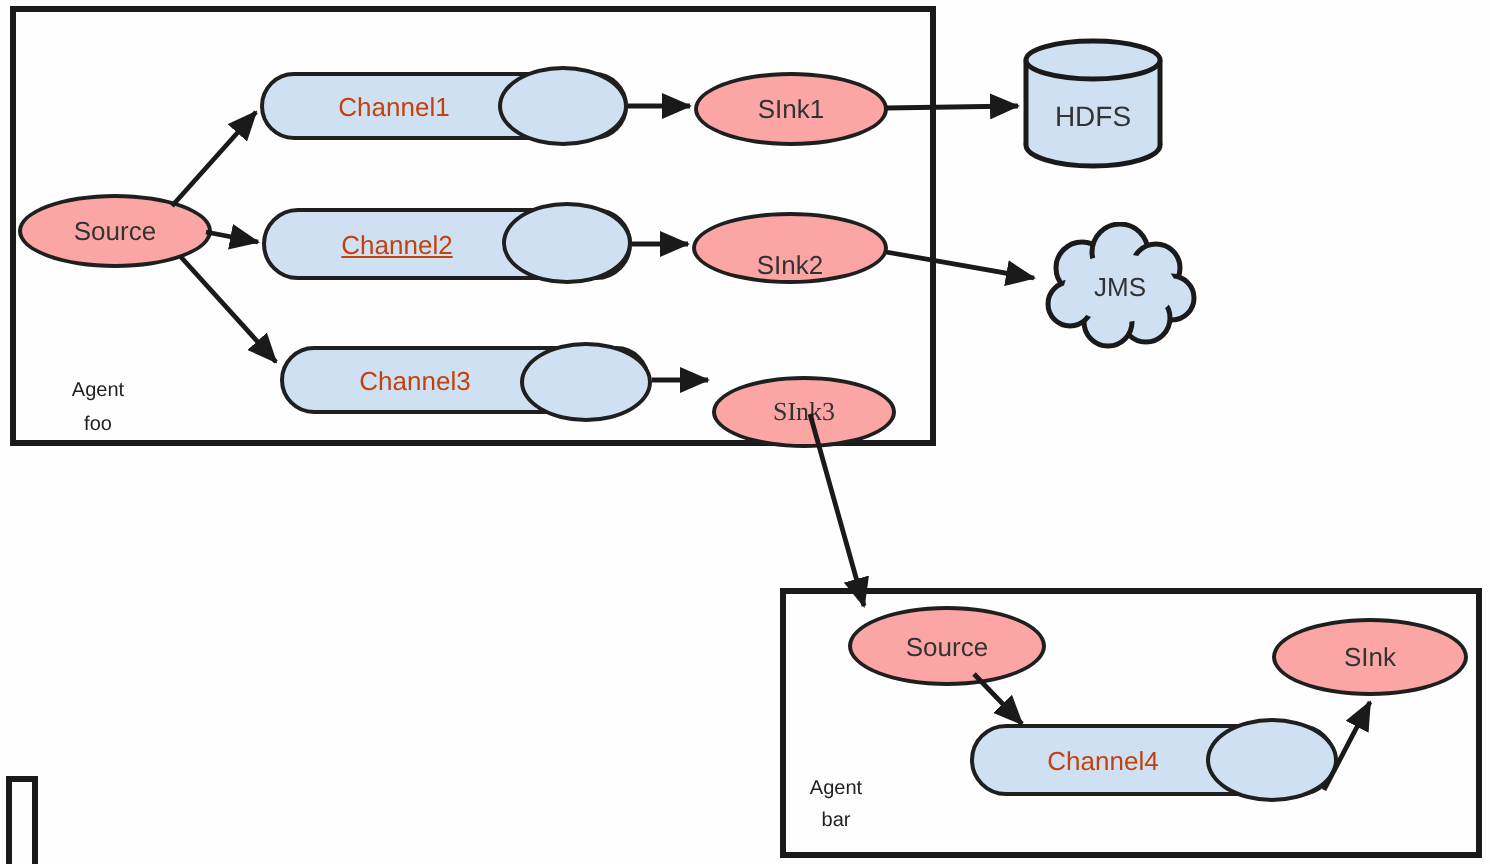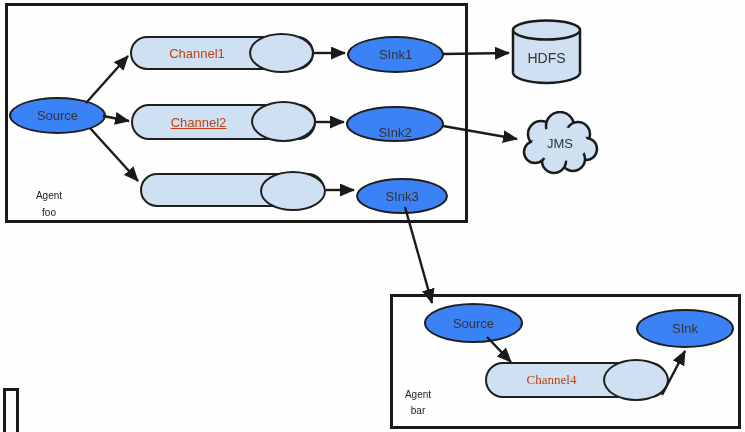--- a/index.html
+++ b/index.html
@@ -12,21 +12,21 @@
     background: #fefefe;
     overflow: hidden;
   }
   .agent-box {
     position: absolute;
     border: 3px solid #1a1a1a;
     background: transparent;
   }
   .node-ellipse {
     position: absolute;
-    background: #3b82f6;
+    background: #fca5a5;
     border: 2px solid #1f1f1f;
     border-radius: 50%;
     display: flex;
     align-items: center;
     justify-content: center;
     font-size: 13px;
     color: #333333;
     z-index: 3;
   }
   .channel-stadium {
@@ -101,28 +101,29 @@
   <div class="channel-stadium" style="left:130px; top:36px; width:184px; height:34px; border-radius:17px;"></div>
   <div class="channel-endcap" style="left:249px; top:33px; width:65px; height:40px;"></div>
   <div class="channel-label" style="left:130px; top:36px; width:134px; height:34px;">Channel1</div>
 
   <div class="channel-stadium" style="left:131px; top:104px; width:185px; height:36px; border-radius:18px;"></div>
   <div class="channel-endcap" style="left:251px; top:101px; width:65px; height:41px;"></div>
   <div class="channel-label" style="left:131px; top:104px; width:135px; height:36px;text-decoration:underline;">Channel2</div>
 
   <div class="channel-stadium" style="left:140px; top:173px; width:185px; height:34px; border-radius:17px;"></div>
   <div class="channel-endcap" style="left:260px; top:171px; width:66px; height:40px;"></div>
+  <div class="channel-label" style="left:140px; top:173px; width:135px; height:34px;">Channel3</div>
 
   <div class="node-ellipse" style="left:347px; top:36px; width:97px; height:37px;">
     <span>SInk1</span>
   </div>
   <div class="node-ellipse" style="left:346px; top:106px; width:98px; height:36px;align-items:flex-end;">
     <span>SInk2</span>
   </div>
-  <div class="node-ellipse" style="left:356px; top:178px; width:92px; height:36px;">
+  <div class="node-ellipse" style="left:356px; top:188px; width:92px; height:36px;font-family:Liberation Serif, serif;">
     <span>SInk3</span>
   </div>
 
   <div class="external-node" style="left:520px; top:111px; width:80px; height:64px;">
     <svg width="80" height="64" viewBox="0 0 80 64">
       <g fill="#cfe0f2" stroke="#1a1a1a" stroke-width="2.5">
         <circle cx="21" cy="23" r="13"></circle>
         <circle cx="40" cy="15" r="14"></circle>
         <circle cx="58" cy="23" r="12"></circle>
         <circle cx="66" cy="38" r="11"></circle>
@@ -145,21 +146,21 @@
     </svg>
     <span class="caption" style="top:31px;">HDFS</span>
   </div>
 
   <div class="node-ellipse" style="left:424px; top:303px; width:99px; height:40px;">
     <span>Source</span>
   </div>
 
   <div class="channel-stadium" style="left:485px; top:362px; width:183px; height:36px; border-radius:18px;"></div>
   <div class="channel-endcap" style="left:603px; top:359px; width:66px; height:42px;"></div>
-  <div class="channel-label" style="left:485px; top:362px; width:133px; height:36px;font-family:Liberation Serif, serif;">Channel4</div>
+  <div class="channel-label" style="left:485px; top:362px; width:133px; height:36px;">Channel4</div>
 
   <div class="node-ellipse" style="left:636px; top:309px; width:98px; height:39px;">
     <span>SInk</span>
   </div>
 
   <svg id="arrow-layer">
     <defs>
       <marker id="ah" markerUnits="userSpaceOnUse" markerWidth="15" markerHeight="13" refX="14" refY="6.5" orient="auto">
         <path d="M0,0 L15,6.5 L0,13 Z" fill="#1a1a1a"></path>
       </marker>

